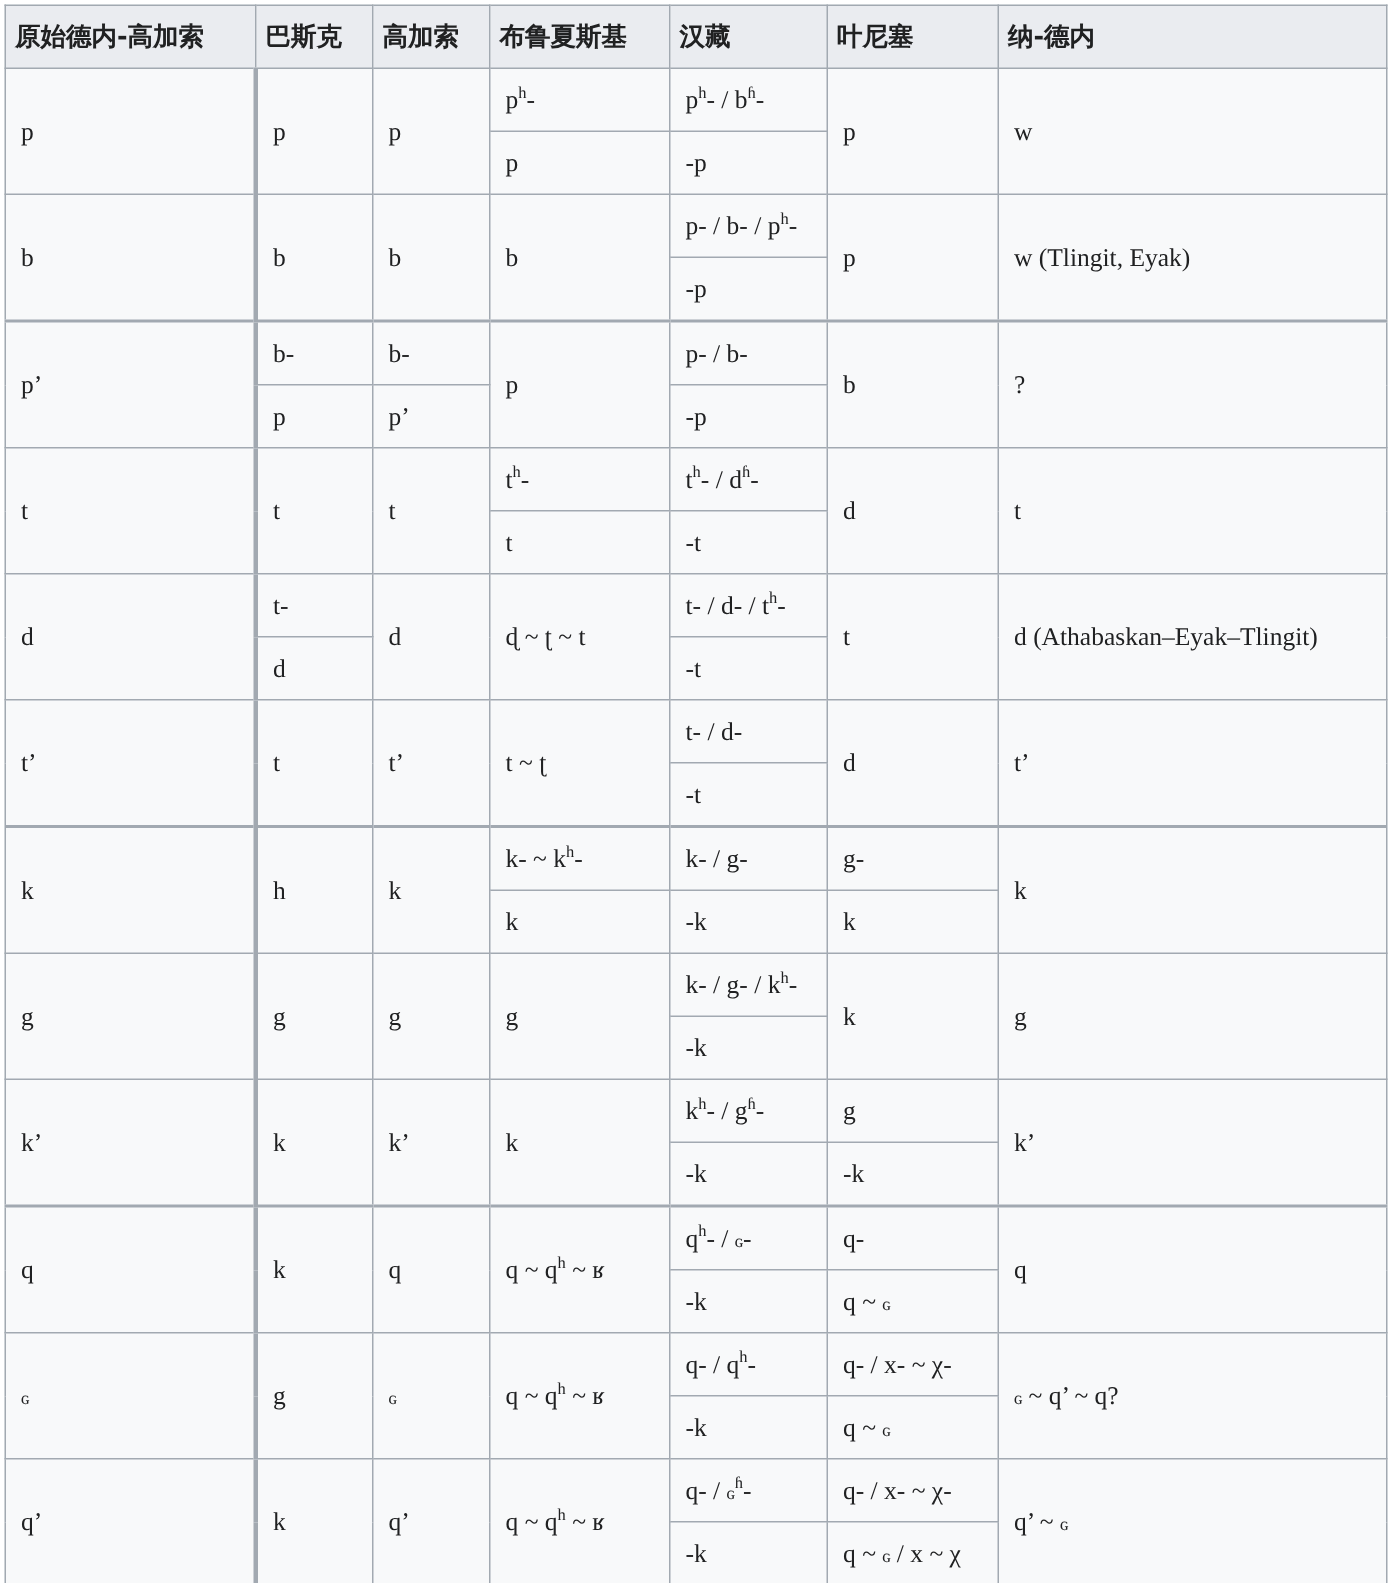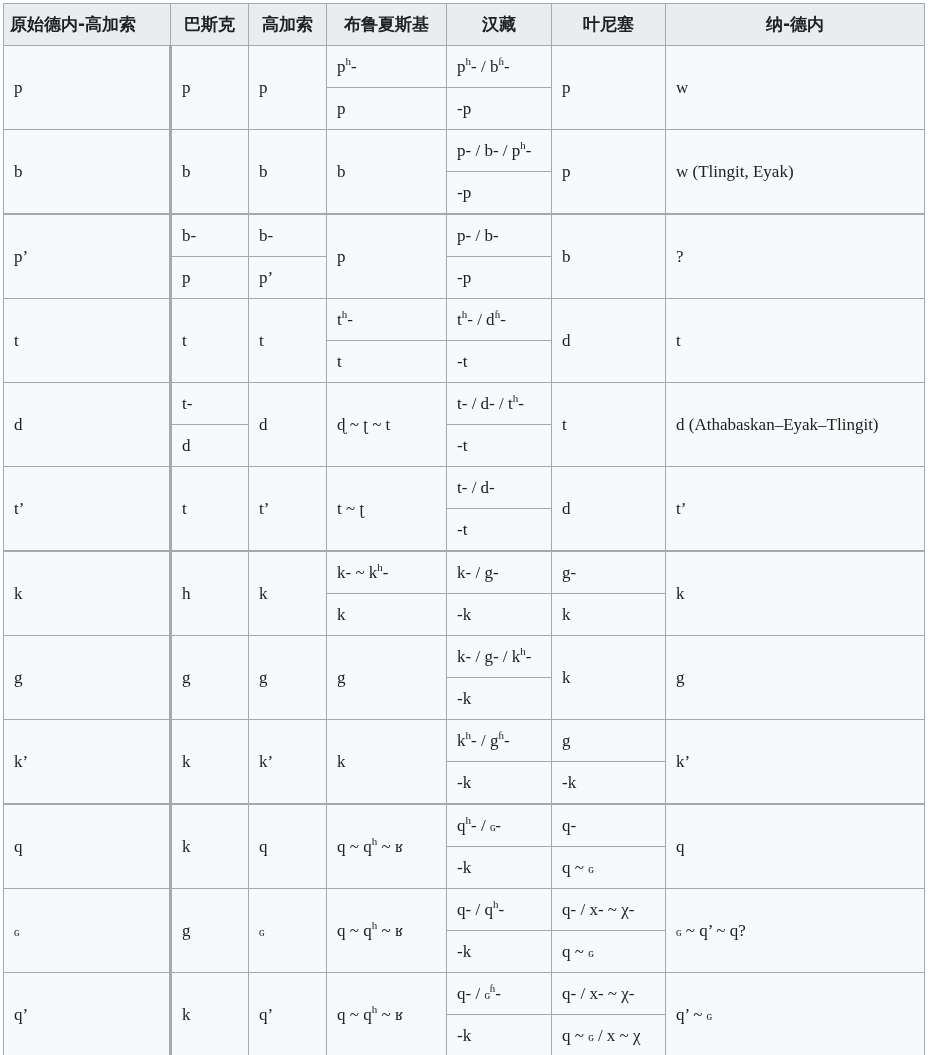--- a/index.html
+++ b/index.html
@@ -21,21 +21,21 @@
     vertical-align:middle;
     white-space:nowrap;
     overflow:hidden;
   }
   table.wt th {
     background:#eaecf0;
     font-family:"DejaVu Sans","Liberation Sans",sans-serif;
     font-weight:bold;
     font-size:17px;
     height:41px;
-    text-align:center;
+    text-align:left;
     padding:0 6px;
   }
   table.wt th.left { text-align:left; }
   table.wt td { height:41px; }
   table.wt tr.group-start td { border-top:2px solid #a2a9b1; }
   table.wt td.thick-left { border-left:3px solid #a2a9b1; }
   sup { font-size:11px; vertical-align:7px; line-height:0; }
   .sc { font-size:12px; }
 </style>
 </head>

